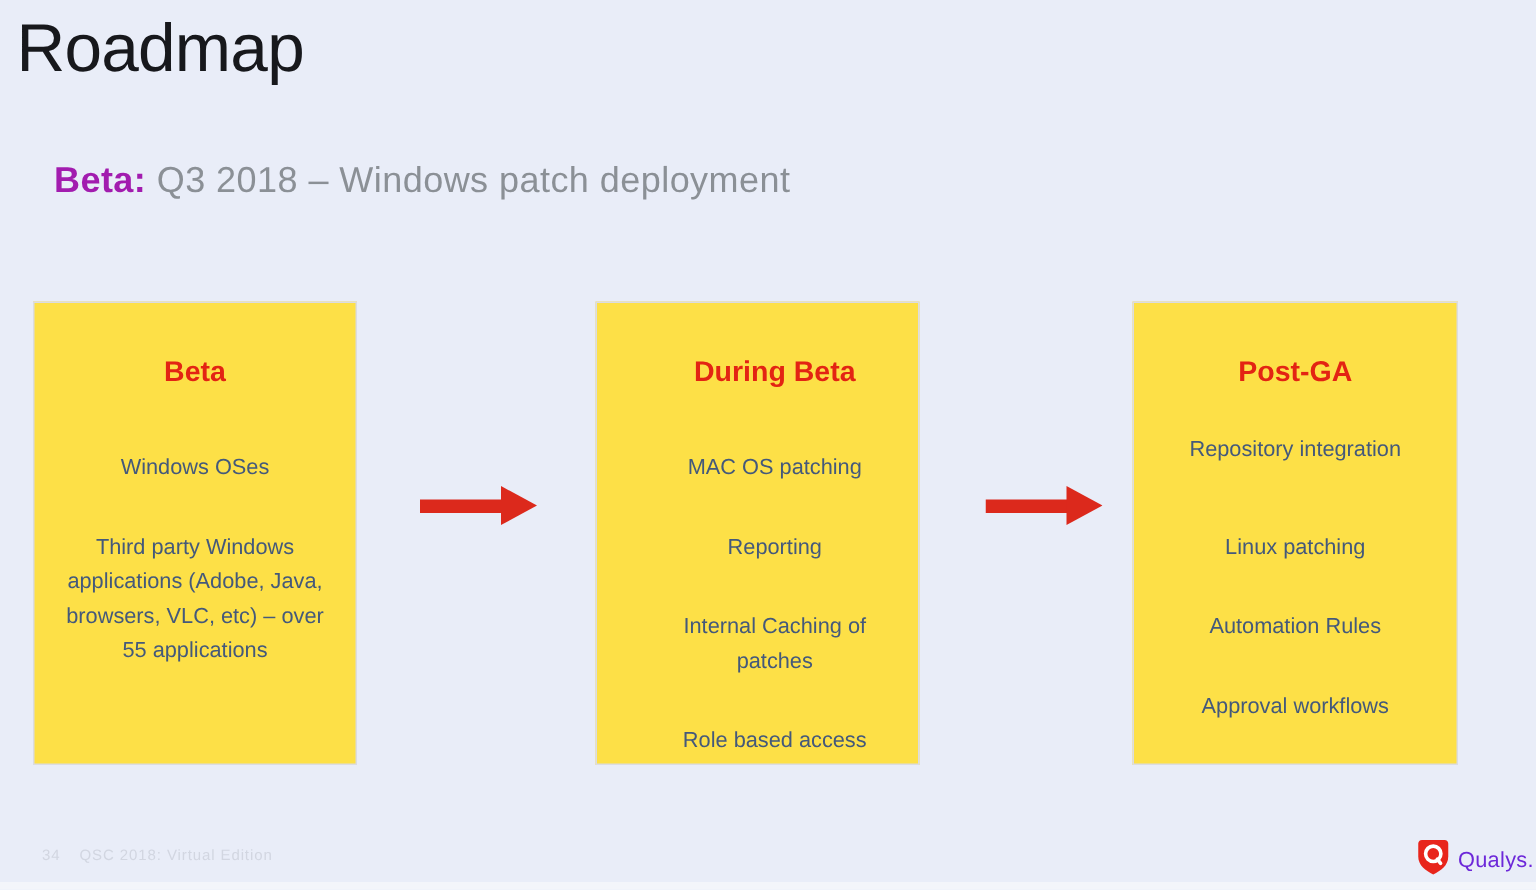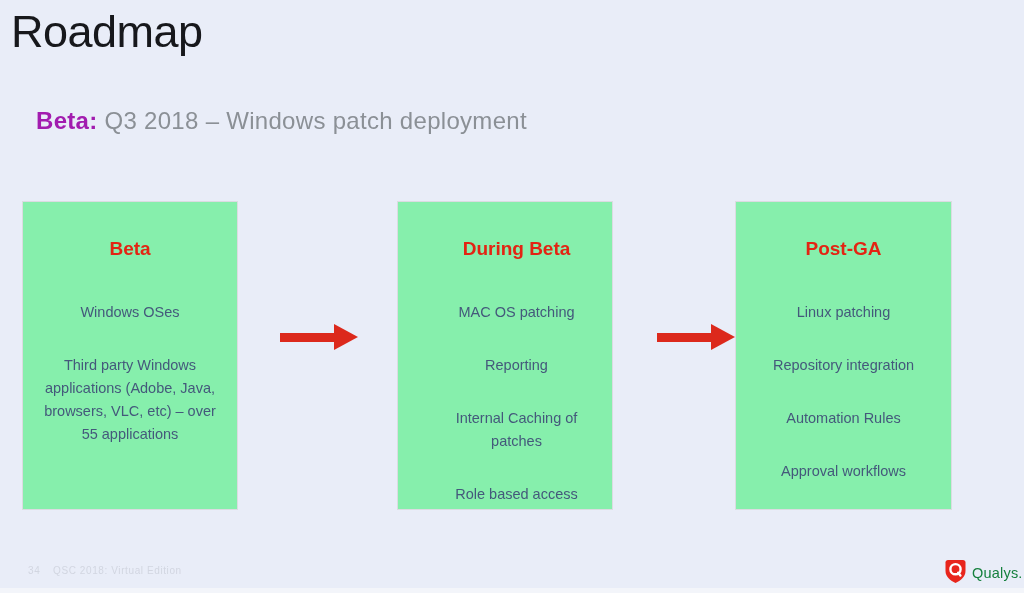--- a/index.html
+++ b/index.html
@@ -31,29 +31,29 @@
   }
   .subtitle .bold-label {
     color: #a21caf;
     font-weight: bold;
   }
   .card {
     position: absolute;
     top: 201px;
     width: 216px;
     height: 309px;
-    background: #86efac;
+    background: #fde047;
     border: 1px solid #dbdce1;
     box-sizing: border-box;
     text-align: center;
     padding: 37px 13px 0 13px;
   }
   .card-beta   { left: 22px; }
   .card-during { left: 397px; padding-left: 36px; }
-  .card-postga { left: 735px; width: 217px; }
+  .card-postga { left: 755px; width: 217px; }
   .card-title {
     font-size: 19px;
     line-height: 20px;
     font-weight: bold;
     color: #e32413;
   }
   .card-item {
     margin-top: 30px;
     font-size: 14.5px;
     line-height: 23px;
@@ -88,21 +88,21 @@
   .logo {
     position: absolute;
     left: 944px;
     top: 558px;
     display: flex;
     align-items: center;
     gap: 5px;
   }
   .logo-text {
     font-size: 14.5px;
-    color: #15803d;
+    color: #6d28d9;
     letter-spacing: 0.2px;
   }
   .bottom-strip {
     position: absolute;
     left: 0;
     bottom: 0;
     width: 100%;
     height: 5px;
     background: #f3f5fa;
   }
@@ -141,22 +141,22 @@
 
   <div class="arrow arrow-2">
     <svg width="78" height="26" viewBox="0 0 78 26" aria-hidden="true">
       <rect y="9" width="56" height="9" fill="currentColor"></rect>
       <polygon points="54,0 78,13 54,26" fill="currentColor"></polygon>
     </svg>
   </div>
 
   <div class="card card-postga">
     <div class="card-title">Post-GA</div>
+    <div class="card-item">Repository integration</div>
     <div class="card-item first">Linux patching</div>
-    <div class="card-item">Repository integration</div>
     <div class="card-item">Automation Rules</div>
     <div class="card-item">Approval workflows</div>
   </div>
 
   <div class="footer-page">34</div>
   <div class="footer-event">QSC 2018: Virtual Edition</div>
 
   <div class="logo">
     <span>
       <svg width="23" height="26" viewBox="0 0 23 26" aria-hidden="true">

